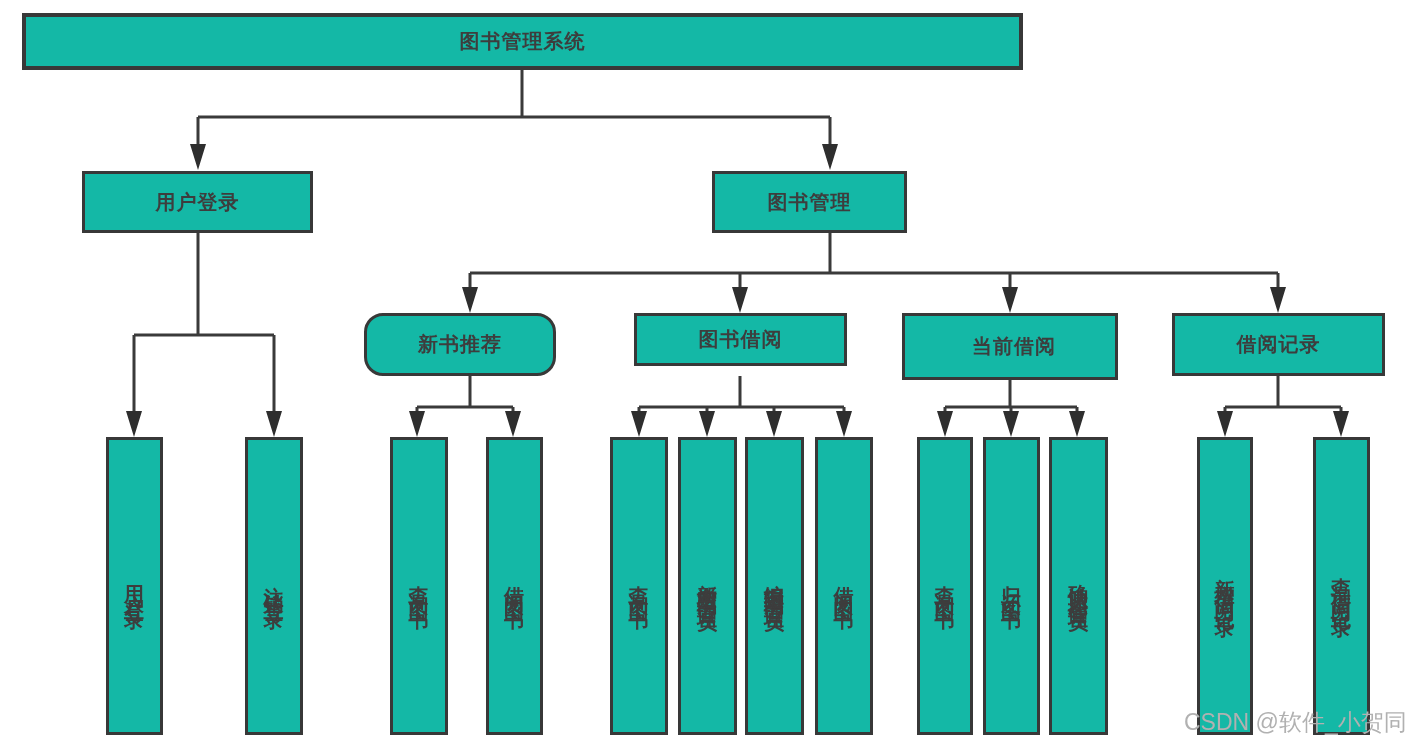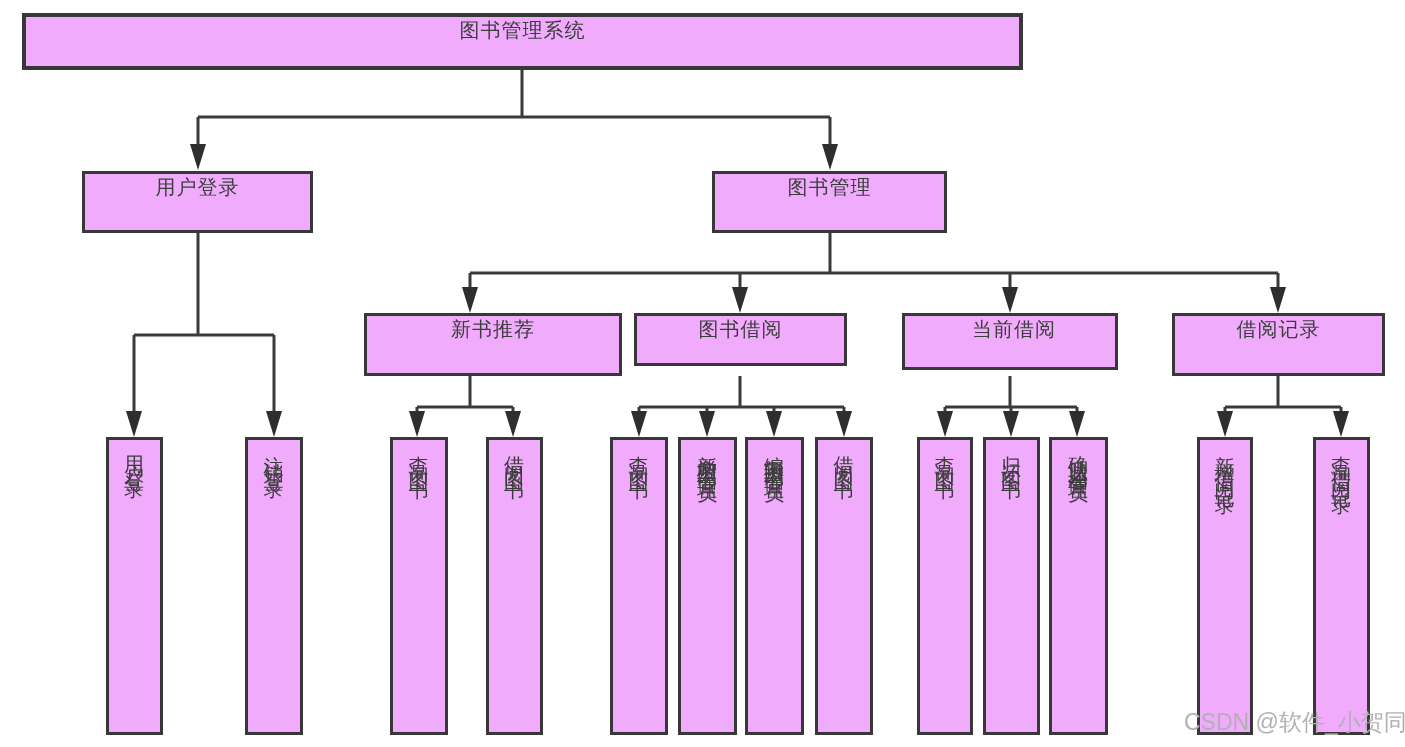--- a/index.html
+++ b/index.html
@@ -8,23 +8,23 @@
     width:1405px; height:747px;
     background:#ffffff;
     font-family:"Liberation Sans","DejaVu Sans",sans-serif;
     overflow:hidden;
   }
   #wires { position:absolute; left:0; top:0; z-index:1; }
   #wires .line { fill:none; stroke:#3a3a3a; stroke-width:3; }
   #wires .arrow { fill:#2e2e2e; stroke:none; }
   .box {
     position:absolute; box-sizing:border-box;
-    background:#f0abfc; border:3px solid #383838;
-    display:flex; justify-content:center;
-    color:#3d3d3d; z-index:2;
+    background:#14b8a6; border:3px solid #383838;
+    display:flex; align-items:center; justify-content:center;
+    color:#3d3d3d; z-index:2;font-weight:bold;
   }
   .box.root { border-width:4px; }
   .box.h .lbl { font-size:20px; letter-spacing:1px; white-space:nowrap; }
   .box.v .lbl {
     writing-mode:vertical-rl; text-orientation:mixed;
     font-size:20px; letter-spacing:8px; line-height:1;
   }
   #watermark {
     position:absolute; left:1184px; top:707px; z-index:3;
     font-size:23px; color:#b1b1b1; white-space:nowrap;
@@ -59,31 +59,31 @@
     <path class="arrow" d="M1217 411 L1233 411 L1225 437 Z M1333 411 L1349 411 L1341 437 Z"></path>
   </svg>
 
   <div class="box h root" style="left:22px; top:13px; width:1001px; height:57px;">
     <span class="lbl">图书管理系统</span>
   </div>
 
   <div class="box h" style="left:82px; top:171px; width:231px; height:62px;">
     <span class="lbl">用户登录</span>
   </div>
-  <div class="box h" style="left:712px; top:171px; width:235px; height:62px;">
+  <div class="box h" style="left:712px; top:171px; width:195px; height:62px;">
     <span class="lbl">图书管理</span>
   </div>
 
-  <div class="box h" style="left:364px; top:313px; width:258px; height:63px;">
+  <div class="box h" style="left:364px; top:313px; width:192px; height:63px;border-radius:19px;">
     <span class="lbl">新书推荐</span>
   </div>
   <div class="box h" style="left:634px; top:313px; width:213px; height:53px;">
     <span class="lbl">图书借阅</span>
   </div>
-  <div class="box h" style="left:902px; top:313px; width:216px; height:57px;padding-left:8px;">
+  <div class="box h" style="left:902px; top:313px; width:216px; height:67px;padding-left:8px;">
     <span class="lbl">当前借阅</span>
   </div>
   <div class="box h" style="left:1172px; top:313px; width:213px; height:63px;">
     <span class="lbl">借阅记录</span>
   </div>
 
   <div class="box v" style="left:106px; top:437px; width:57px; height:298px;">
     <span class="lbl">用户登录</span>
   </div>
   <div class="box v" style="left:245px; top:437px; width:58px; height:298px;">

